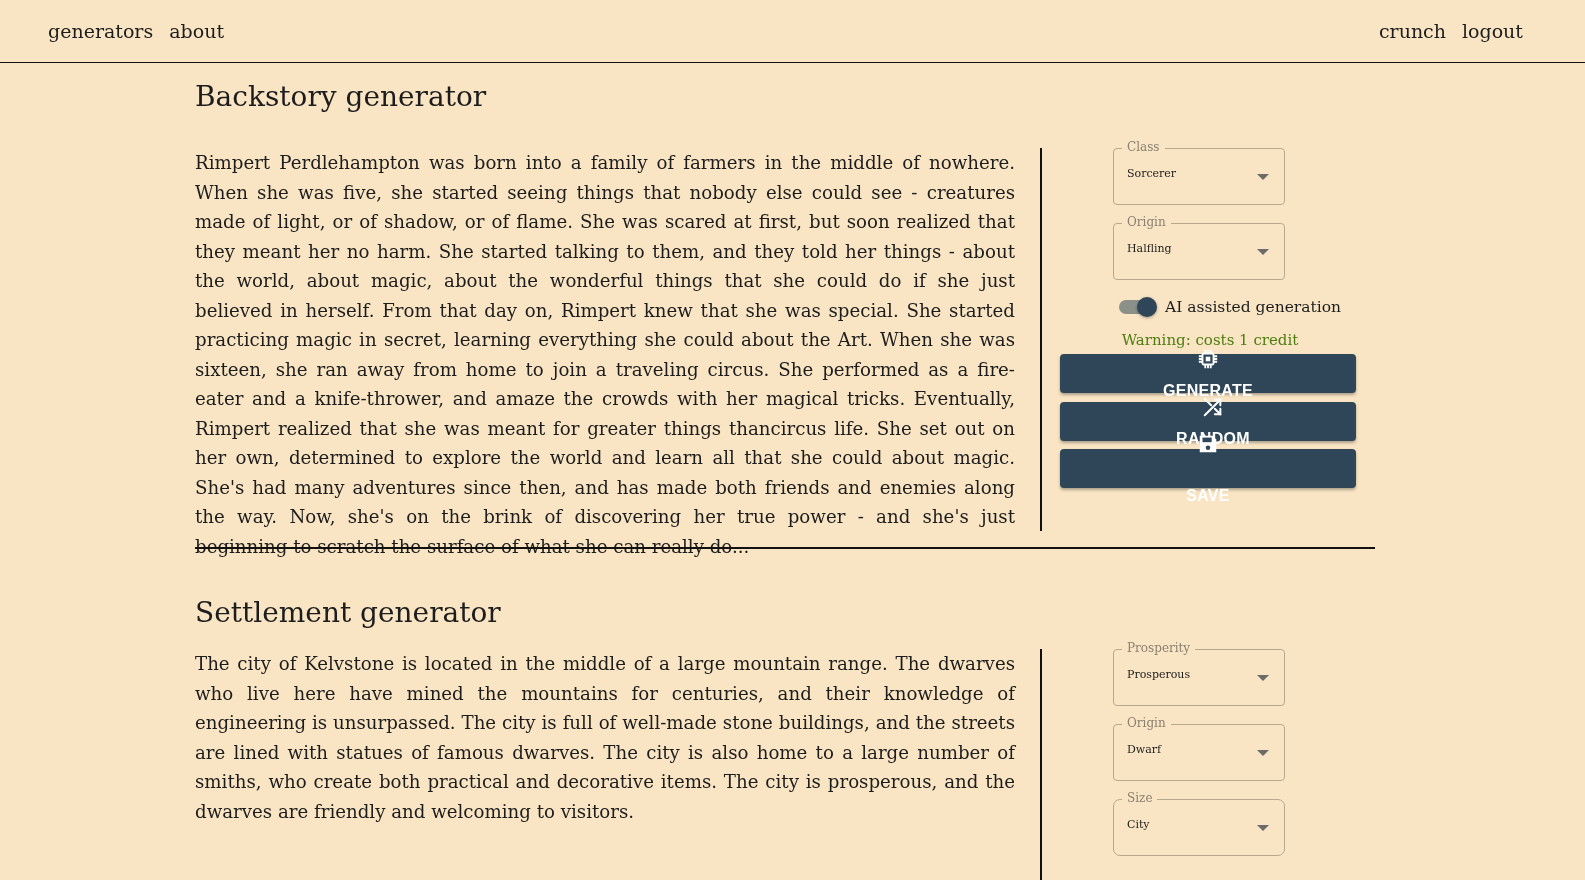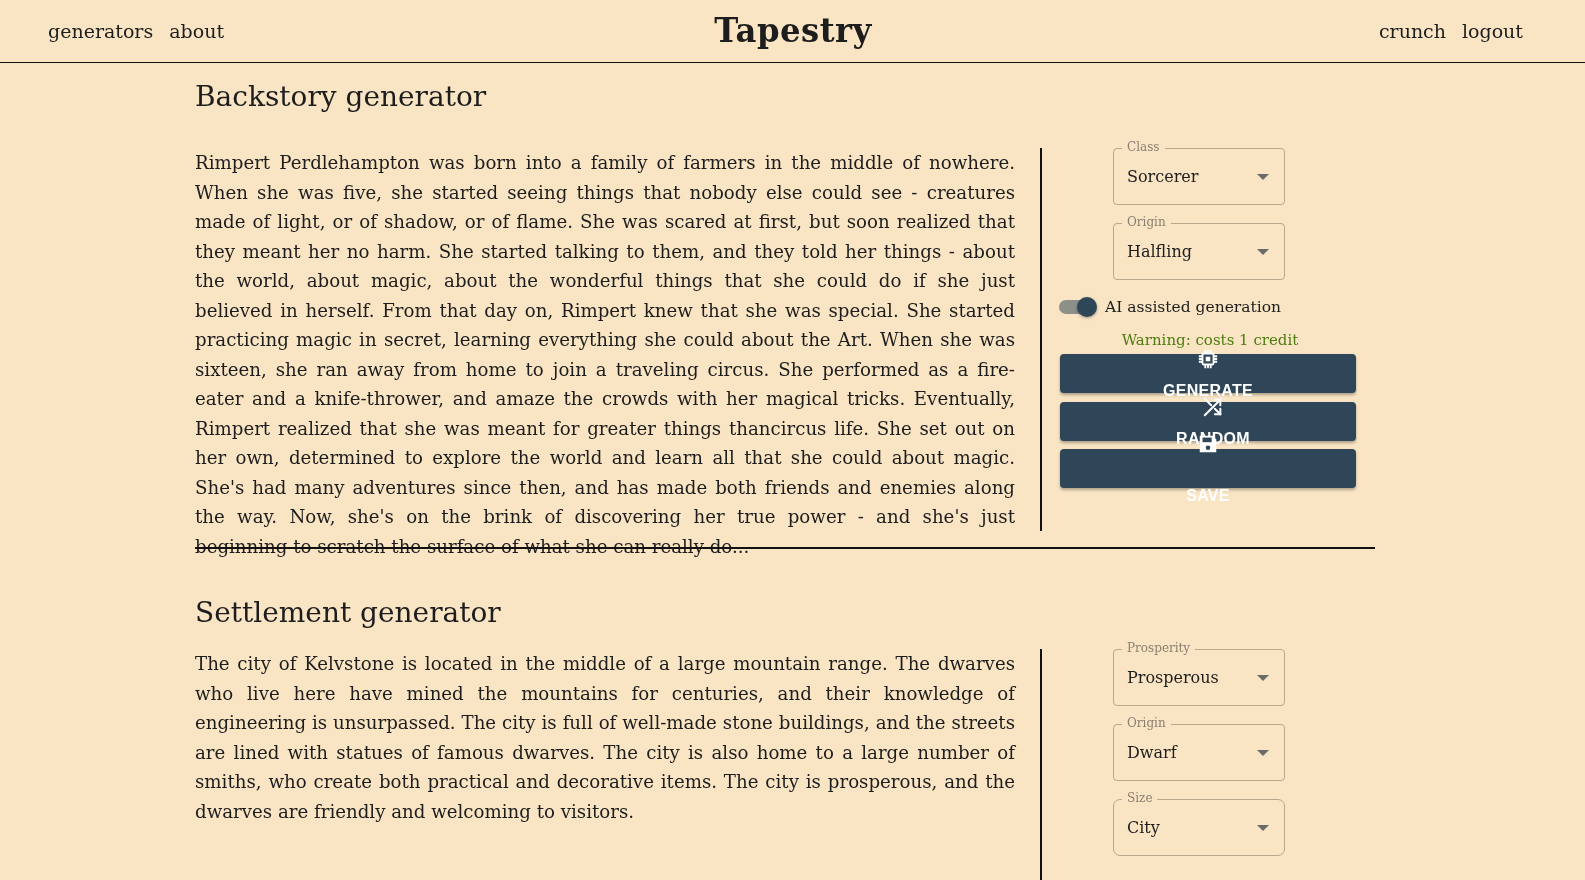--- a/index.html
+++ b/index.html
@@ -33,21 +33,21 @@
 
   .field {
     position:absolute; width:172px; height:57px;
     border:1px solid #b7a98e; border-radius:4px; box-sizing:border-box;
     cursor:pointer;
   }
   .field-label {
     position:absolute; left:8px; top:-9px; padding:0 5px;
     background:#f9e5c4; color:#8a7f70; font-size:12px;
   }
-  .field-value { position:absolute; left:13px; top:18px; font-size:16px; color:#1d1d1d; }
+  .field-value { position:absolute; left:13px; top:18px; font-size:11px; color:#1d1d1d; }
   .caret {
     position:absolute; right:15px; top:25px; width:0; height:0;
     border-left:6px solid transparent; border-right:6px solid transparent;
     border-top:6px solid #6b6b6b;
   }
 
   .toggle-row { position:absolute; display:flex; align-items:center; gap:10px; font-size:15.5px; }
   .toggle-track { position:relative; width:36px; height:14px; border-radius:7px; background:#8b9089; cursor:pointer; }
   .toggle-thumb {
     position:absolute; right:-2px; top:-3px; width:20px; height:20px; border-radius:50%;
@@ -64,21 +64,20 @@
   .btn svg { display:block; }
 </style>
 </head>
 <body>
 
 <div class="topbar">
   <div class="nav-left">
     <a class="nav-link">generators</a>
     <a class="nav-link">about</a>
   </div>
-  <div class="brand"><span>Tapestry</span></div>
   <div class="nav-right">
     <a class="nav-link">crunch</a>
     <a class="nav-link">logout</a>
   </div>
 </div>
 
 <div class="section" style="top:80px; height:470px;">
   <h2 class="section-title" style="top:0;">Backstory generator</h2>
   <p class="story" style="top:68px; margin:0;">Rimpert Perdlehampton was born into a family of farmers in the middle of nowhere. When she was five, she started seeing things that nobody else could see - creatures made of light, or of shadow, or of flame. She was scared at first, but soon realized that they meant her no harm. She started talking to them, and they told her things - about the world, about magic, about the wonderful things that she could do if she just believed in herself. From that day on, Rimpert knew that she was special. She started practicing magic in secret, learning everything she could about the Art. When she was sixteen, she ran away from home to join a traveling circus. She performed as a fire-eater and a knife-thrower, and amaze the crowds with her magical tricks. Eventually, Rimpert realized that she was meant for greater things thancircus life. She set out on her own, determined to explore the world and learn all that she could about magic. She's had many adventures since then, and has made both friends and enemies along the way. Now, she's on the brink of discovering her true power - and she's just beginning to scratch the surface of what she can really do...</p>
   <div class="vdivider" style="left:845px; top:68px; height:383px;"></div>
@@ -88,21 +87,21 @@
     <span class="field-label">Class</span>
     <span class="field-value">Sorcerer</span>
     <span class="caret"></span>
   </div>
   <div class="field" style="left:918px; top:143px;">
     <span class="field-label">Origin</span>
     <span class="field-value">Halfling</span>
     <span class="caret"></span>
   </div>
 
-  <div class="toggle-row" style="left:864px; top:218px;">
+  <div class="toggle-row" style="left:924px; top:218px;">
     <div class="toggle-track">
       <div class="toggle-thumb"></div>
     </div>
     <span>AI assisted generation</span>
   </div>
   <div class="warning" style="left:865px; top:251px;">Warning: costs 1 credit</div>
 
   <button class="btn" style="left:865px; top:274px;">
     <span>
       <svg width="22" height="22" viewBox="0 0 24 24">

